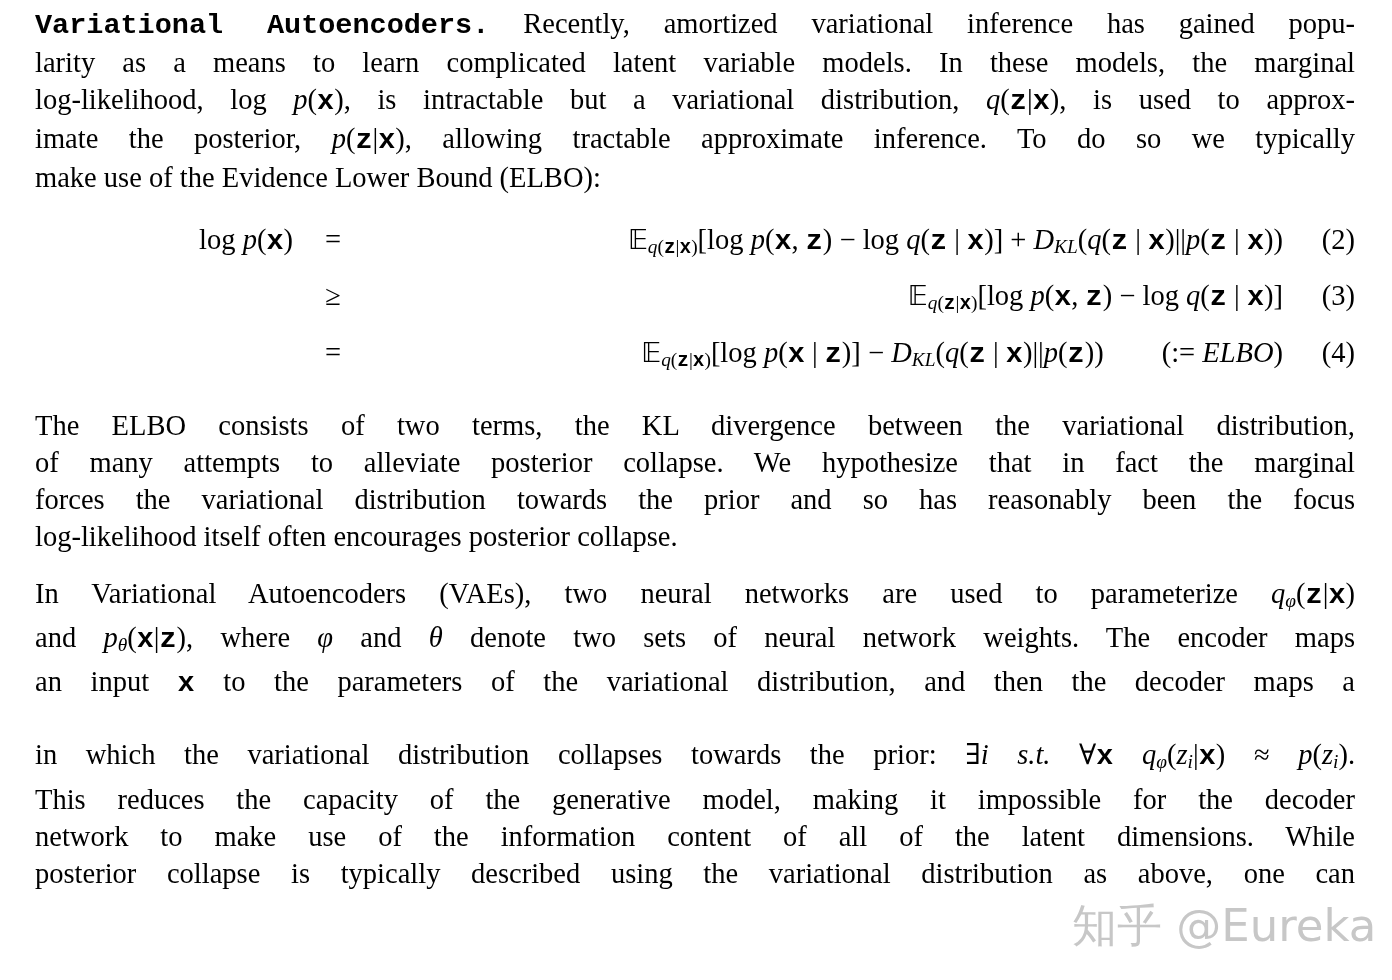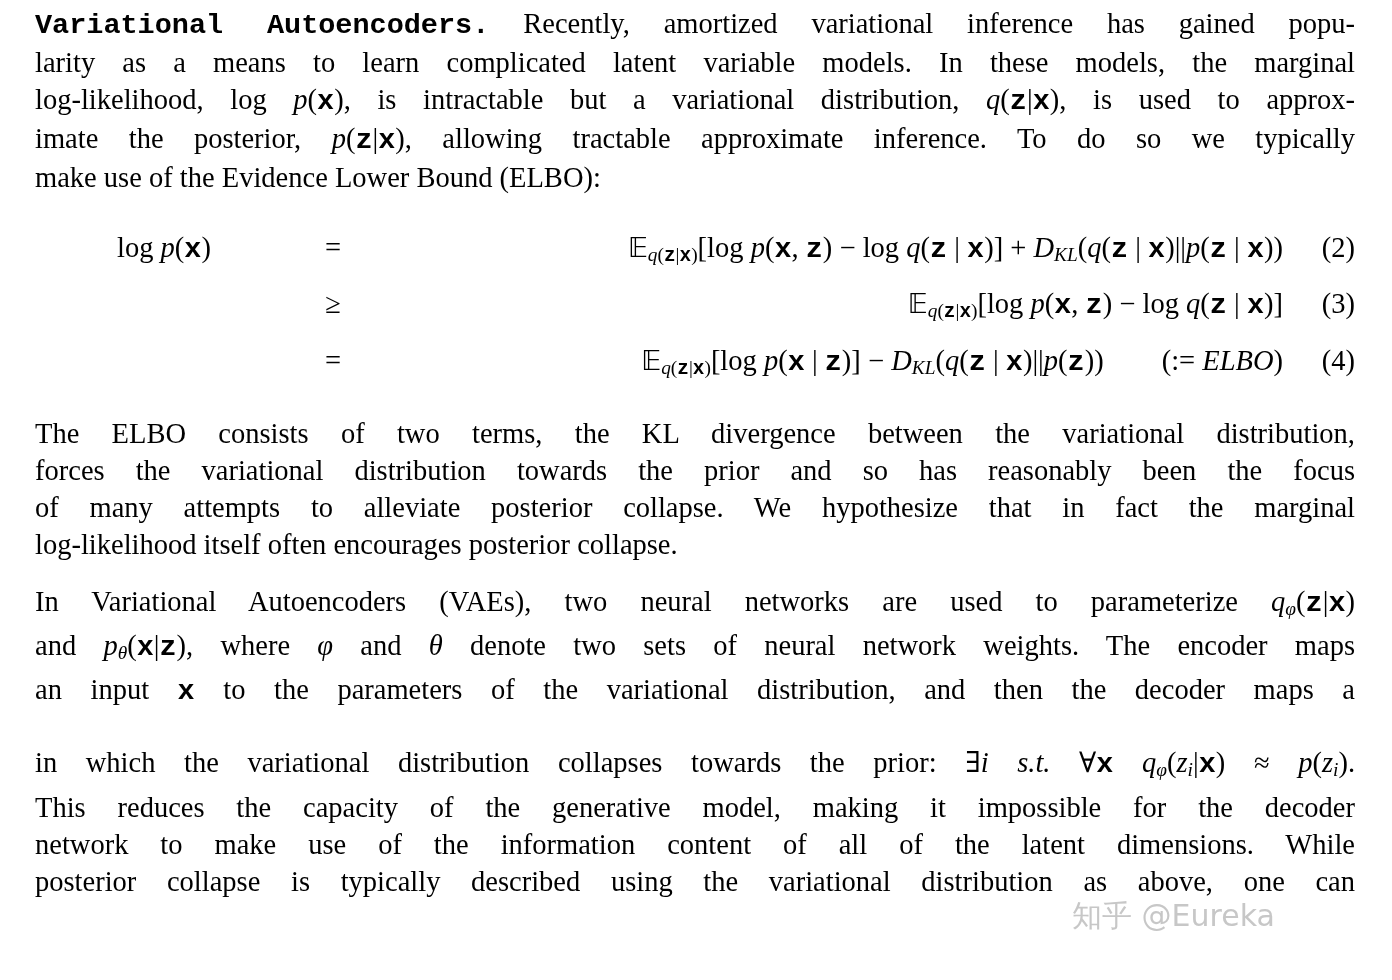--- a/index.html
+++ b/index.html
@@ -36,29 +36,29 @@
   .sub { font-size: 68%; vertical-align: -0.22em; }
   .bb { font-family: "DejaVu Sans", "DejaVu Serif", sans-serif; font-size: 96%; }
   .gap { display: inline-block; width: 34px; }
   .eqblock { margin: 10px 0 22px 0; }
   .eqrow {
     display: grid;
     grid-template-columns: 258px 80px 1fr 72px;
     align-items: baseline;
     line-height: 48px;
   }
-  .eqlhs { text-align: center; margin-top: 8px; }
+  .eqlhs { text-align: right; }
   .eqrel { text-align: center; }
   .eqrhs { text-align: right; }
   .eqnote { margin-left: 58px; }
   .eqtag { text-align: right; }
   .watermark {
     position: absolute;
     left: 1072px; top: 896px;
-    font-size: 30px;
+    font-size: 45px;
     color: #c7c7c7;
     text-shadow: 2px 2px 0 #ffffff;
     z-index: 0;
     white-space: nowrap;
     font-family: "DejaVu Sans", "Liberation Sans", sans-serif;
   }
 </style>
 </head>
 <body>
 
@@ -87,22 +87,22 @@
         </div>
         <div class="eqrow">
           <div class="eqlhs"></div>
           <div class="eqrel">=</div>
           <div class="eqrhs"><span class="r bb">𝔼</span><span class="r sub i">q</span><span class="r sub">(</span><span class="r sub b">z</span><span class="r sub">|</span><span class="r sub b">x</span><span class="r sub">)</span><span class="r">[log </span><span class="r i">p</span><span class="r">(</span><span class="r b">x</span><span class="r"> | </span><span class="r b">z</span><span class="r">)] − </span><span class="r i">D</span><span class="r sub i">KL</span><span class="r">(</span><span class="r i">q</span><span class="r">(</span><span class="r b">z</span><span class="r"> | </span><span class="r b">x</span><span class="r">)||</span><span class="r i">p</span><span class="r">(</span><span class="r b">z</span><span class="r">))</span><span class="eqnote"><span class="r">(:= </span><span class="r i">ELBO</span><span class="r">)</span></span></div>
           <div class="eqtag">(4)</div>
         </div>
       </div>
       <div class="para">
         <div class="line"><span class="r">The ELBO consists of two terms, the KL divergence between the variational distribution,</span></div>
+        <div class="line"><span class="r">of many attempts to alleviate posterior collapse.  We hypothesize that in fact the marginal</span></div>
         <div class="line"><span class="r">forces the variational distribution towards the prior and so has reasonably been the focus</span></div>
-        <div class="line"><span class="r">of many attempts to alleviate posterior collapse.  We hypothesize that in fact the marginal</span></div>
         <div class="line last"><span class="r">log-likelihood itself often encourages posterior collapse.</span></div>
       </div>
       <div class="para">
         <div class="line"><span class="r">In Variational Autoencoders (VAEs), two neural networks are used to parameterize </span><span class="r i">q</span><span class="r sub i">φ</span><span class="r">(</span><span class="r b">z</span><span class="r">|</span><span class="r b">x</span><span class="r">)</span></div>
         <div class="line"><span class="r">and </span><span class="r i">p</span><span class="r sub i">θ</span><span class="r">(</span><span class="r b">x</span><span class="r">|</span><span class="r b">z</span><span class="r">), where </span><span class="r i">φ</span><span class="r"> and </span><span class="r i">θ</span><span class="r"> denote two sets of neural network weights.  The encoder maps</span></div>
         <div class="line"><span class="r">an input </span><span class="r b">x</span><span class="r"> to the parameters of the variational distribution, and then the decoder maps a</span></div>
       </div>
       <div class="para gap-before">
         <div class="line"><span class="r">in which the variational distribution collapses towards the prior: ∃</span><span class="r i">i</span><span class="r i"> s.t. </span><span class="r">∀</span><span class="r b">x</span><span class="r"> </span><span class="r i">q</span><span class="r sub i">φ</span><span class="r">(</span><span class="r i">z</span><span class="r sub i">i</span><span class="r">|</span><span class="r b">x</span><span class="r">) ≈ </span><span class="r i">p</span><span class="r">(</span><span class="r i">z</span><span class="r sub i">i</span><span class="r">).</span></div>
         <div class="line"><span class="r">This reduces the capacity of the generative model, making it impossible for the decoder</span></div>

